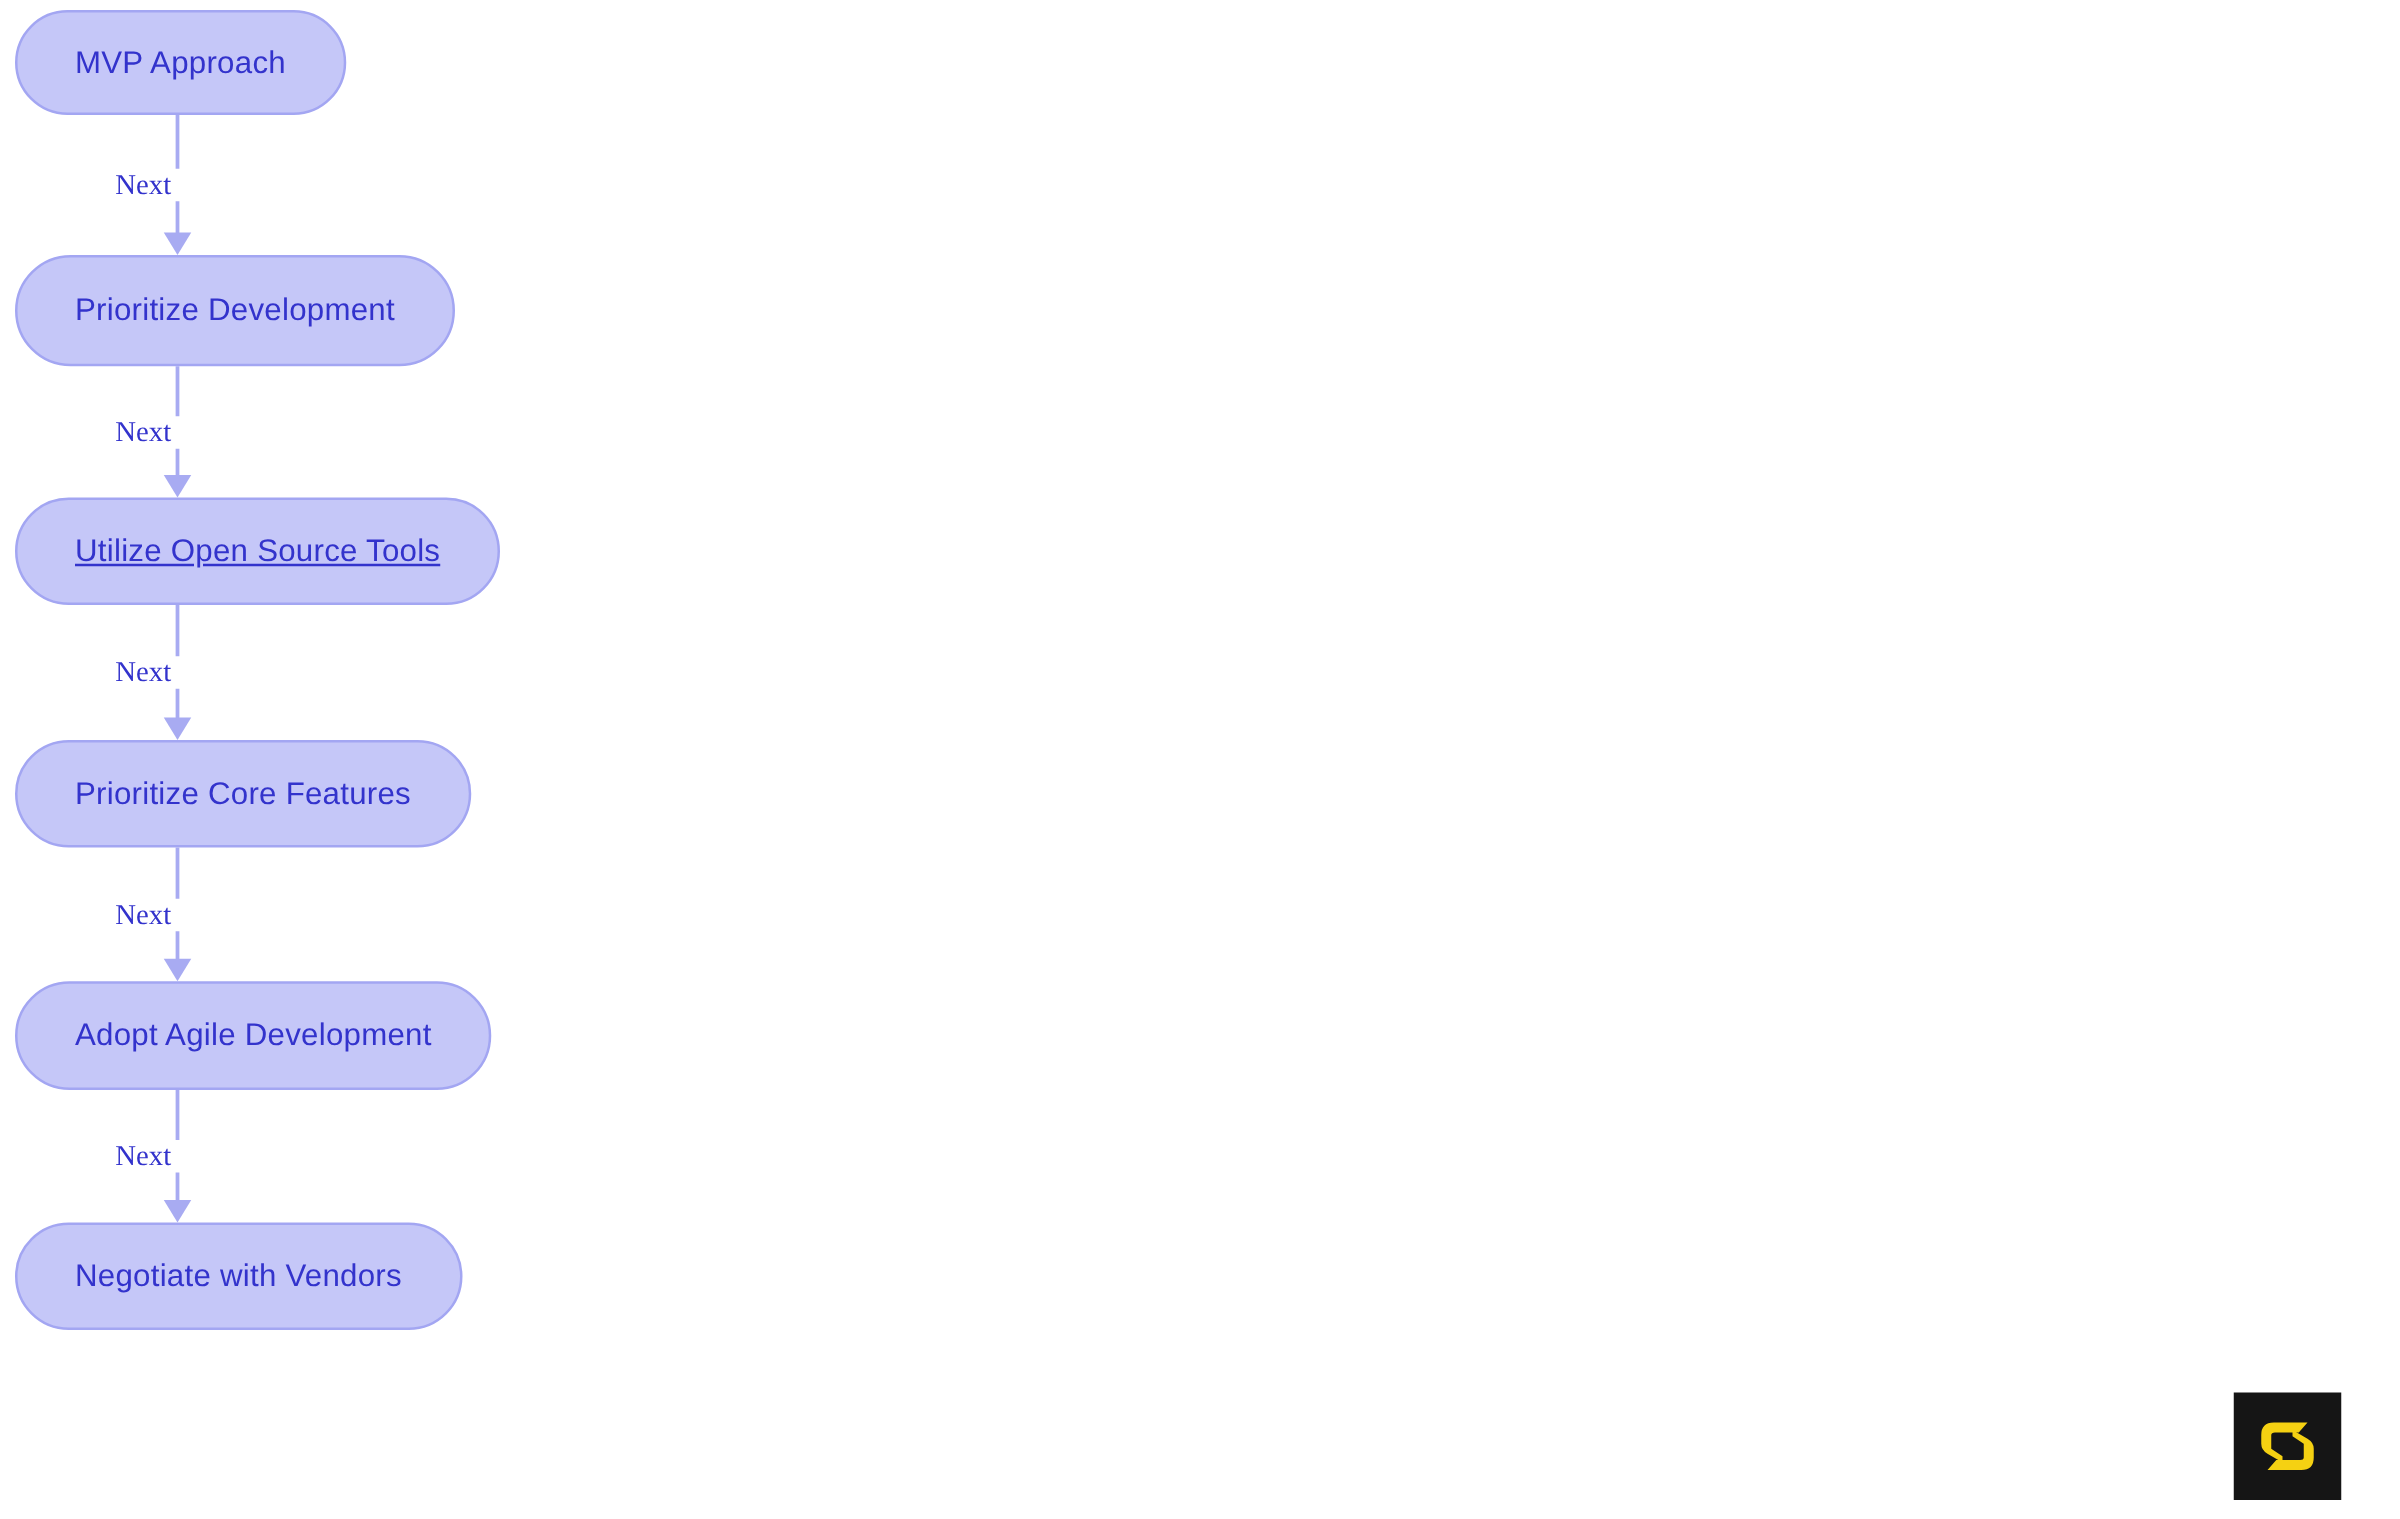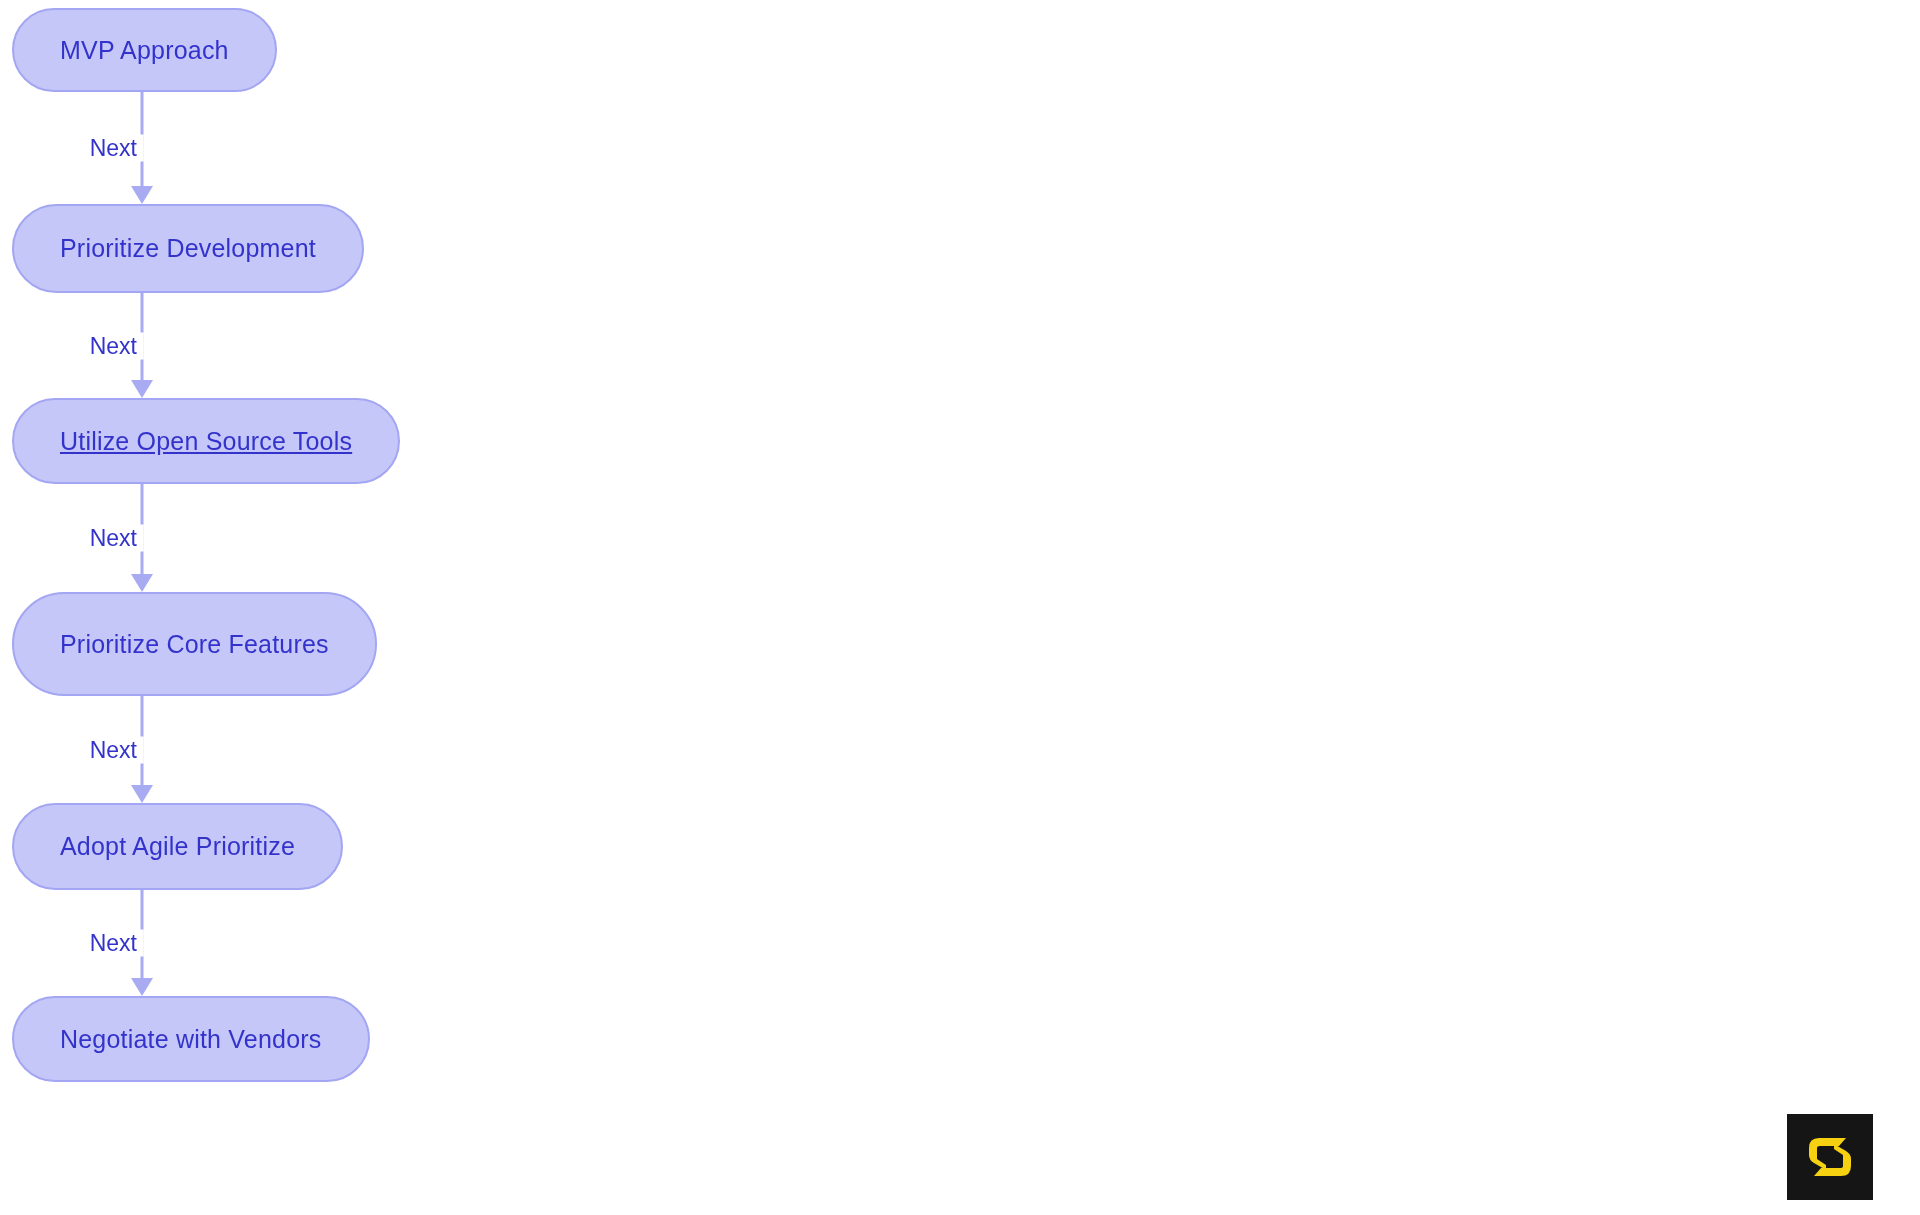--- a/index.html
+++ b/index.html
@@ -50,30 +50,31 @@
     font-size: 25px;
     letter-spacing: 0.2px;
     white-space: nowrap;
     padding: 0 46px;
     user-select: none;
   }
 
   .node-1 { height: 84px;  margin-top: 8px;  }
   .node-2 { height: 89px;  }
   .node-3 { height: 86px; text-decoration: underline;  }
-  .node-4 { height: 104px;  }
+  .node-4 { height: 86px;  }
   .node-5 { height: 87px;  }
   .node-6 { height: 86px;  }
 
   
   .connector {
     position: relative;
     width: 260px;
     display: flex;
     justify-content: center;
+    font-family: Liberation Serif, serif;
   }
   .conn-1 { height: 112px; }
   .conn-2 { height: 105px; }
   .conn-3 { height: 108px; }
   .conn-4 { height: 107px; }
   .conn-5 { height: 106px; }
 
   .conn-line {
     position: absolute;
     left: 50%;
@@ -165,21 +166,21 @@
       <span>Prioritize Core Features</span>
     </div>
 
     <div class="connector conn-4">
       <div class="conn-line"></div>
       <div class="conn-head"></div>
       <div class="conn-label">Next</div>
     </div>
 
     <div class="node node-5">
-      <span>Adopt Agile Prioritize</span>
+      <span>Adopt Agile Development</span>
     </div>
 
     <div class="connector conn-5">
       <div class="conn-line"></div>
       <div class="conn-head"></div>
       <div class="conn-label">Next</div>
     </div>
 
     <div class="node node-6">
       <span>Negotiate with Vendors</span>

